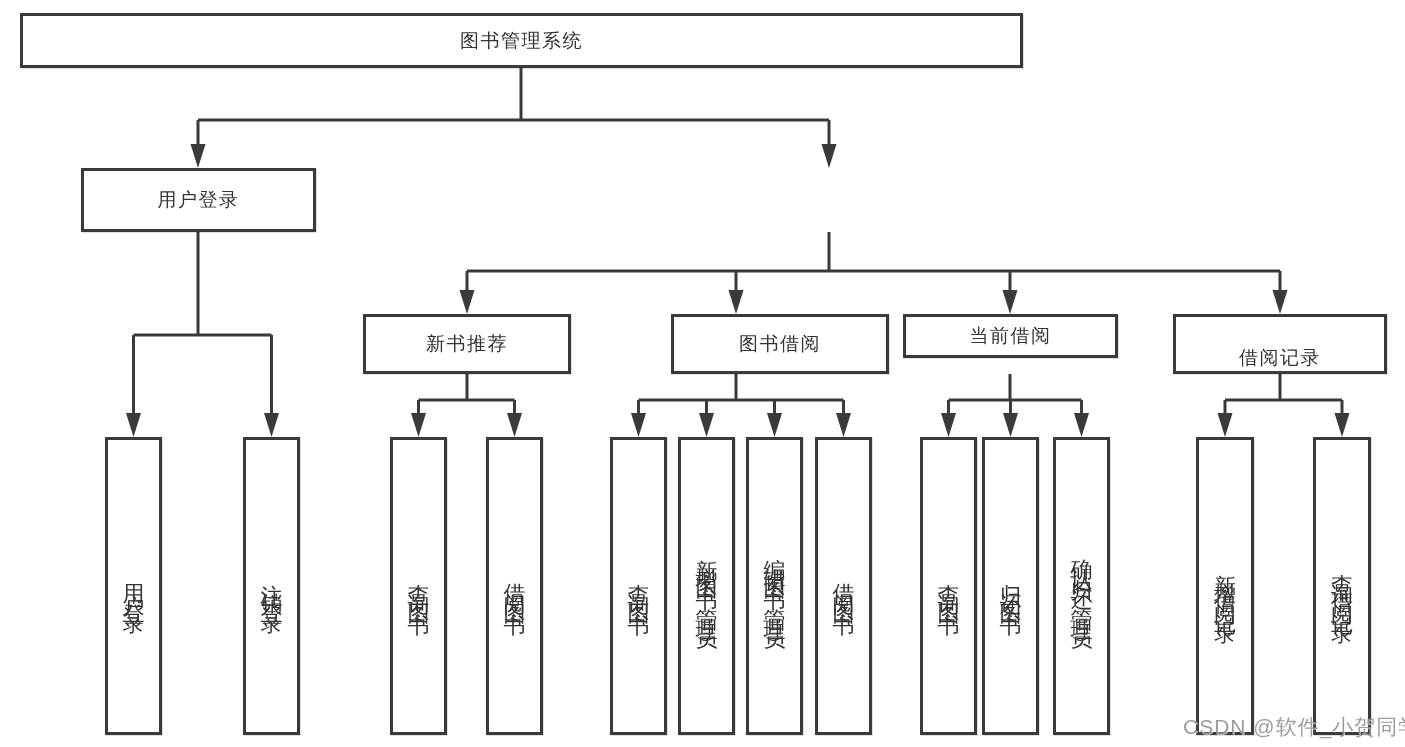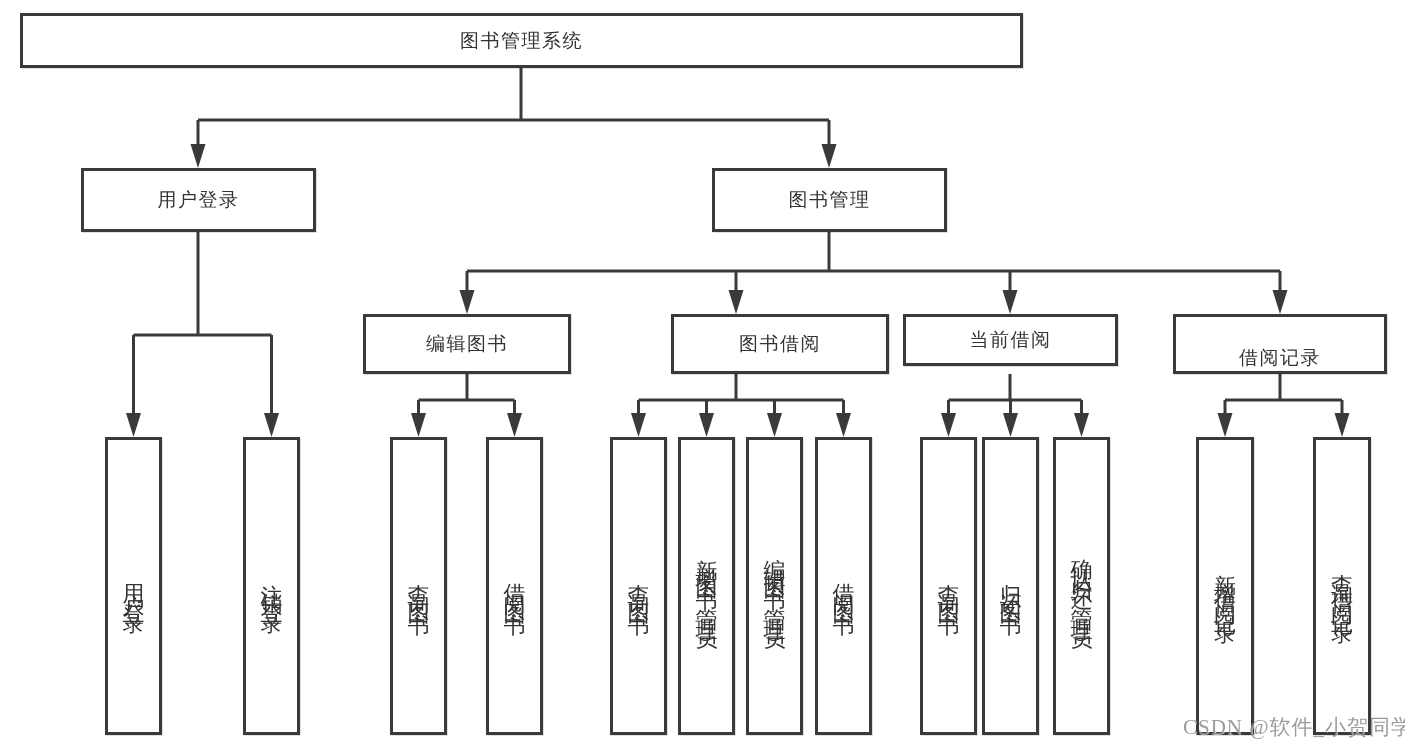--- a/index.html
+++ b/index.html
@@ -1,21 +1,21 @@
 <!DOCTYPE html>
 <html><head>
 <meta charset="utf-8">
 <style>
   html, body { margin: 0; padding: 0; background: #ffffff; }
   .canvas {
     position: relative;
     width: 1405px;
     height: 747px;
     background: #ffffff;
-    font-family: Liberation Serif, serif;
+    font-family: Liberation Sans, sans-serif;
     overflow: hidden;
   }
   .connector-layer {
     position: absolute;
     left: 0; top: 0;
     z-index: 1;
   }
   .connector-layer path {
     fill: none;
     stroke: #3a3a3a;
@@ -51,21 +51,21 @@
     line-height: 1;
     letter-spacing: 10px;
     white-space: nowrap;
   }
   
   .n-root   { left: 20px;   top: 13px;  width: 1003px; height: 55px; }
   .n-login  { left: 81px;   top: 168px; width: 235px;  height: 64px; }
   .n-mgmt   { left: 712px;  top: 168px; width: 235px;  height: 64px; }
   .n-nb     { left: 363px;  top: 314px; width: 208px;  height: 60px; }
   .n-bb     { left: 627px;  top: 314px; width: 218px;  height: 60px; margin-left: 44px; }
-  .n-cb     { left: 903px;  top: 314px; width: 215px;  height: 52px; }
+  .n-cb     { left: 903px;  top: 314px; width: 215px;  height: 44px; }
   .n-br     { left: 1173px; top: 314px; width: 214px;  height: 60px; align-items: flex-end; }
   .l1  { left: 105px;  }
   .l2  { left: 243px;  }
   .l3  { left: 390px;  }
   .l4  { left: 486px;  }
   .l5  { left: 610px;  }
   .l6  { left: 678px;  }
   .l7  { left: 746px;  }
   .l8  { left: 815px;  }
   .l9  { left: 920px;  }
@@ -140,26 +140,23 @@
     </g>
   </svg>
 
   <div class="box n-root">
     <span class="hlabel">图书管理系统</span>
   </div>
 
   <div class="box n-login">
     <span class="hlabel">用户登录</span>
   </div>
-  <div class="box n-mgmt">
-    <span class="hlabel">图书管理</span>
-  </div>
 
   <div class="box n-nb">
-    <span class="hlabel">编辑图书</span>
+    <span class="hlabel">新书推荐</span>
   </div>
   <div class="box n-bb">
     <span class="hlabel">图书借阅</span>
   </div>
   <div class="box n-cb">
     <span class="hlabel">当前借阅</span>
   </div>
   <div class="box n-br">
     <span class="hlabel">借阅记录</span>
   </div>

